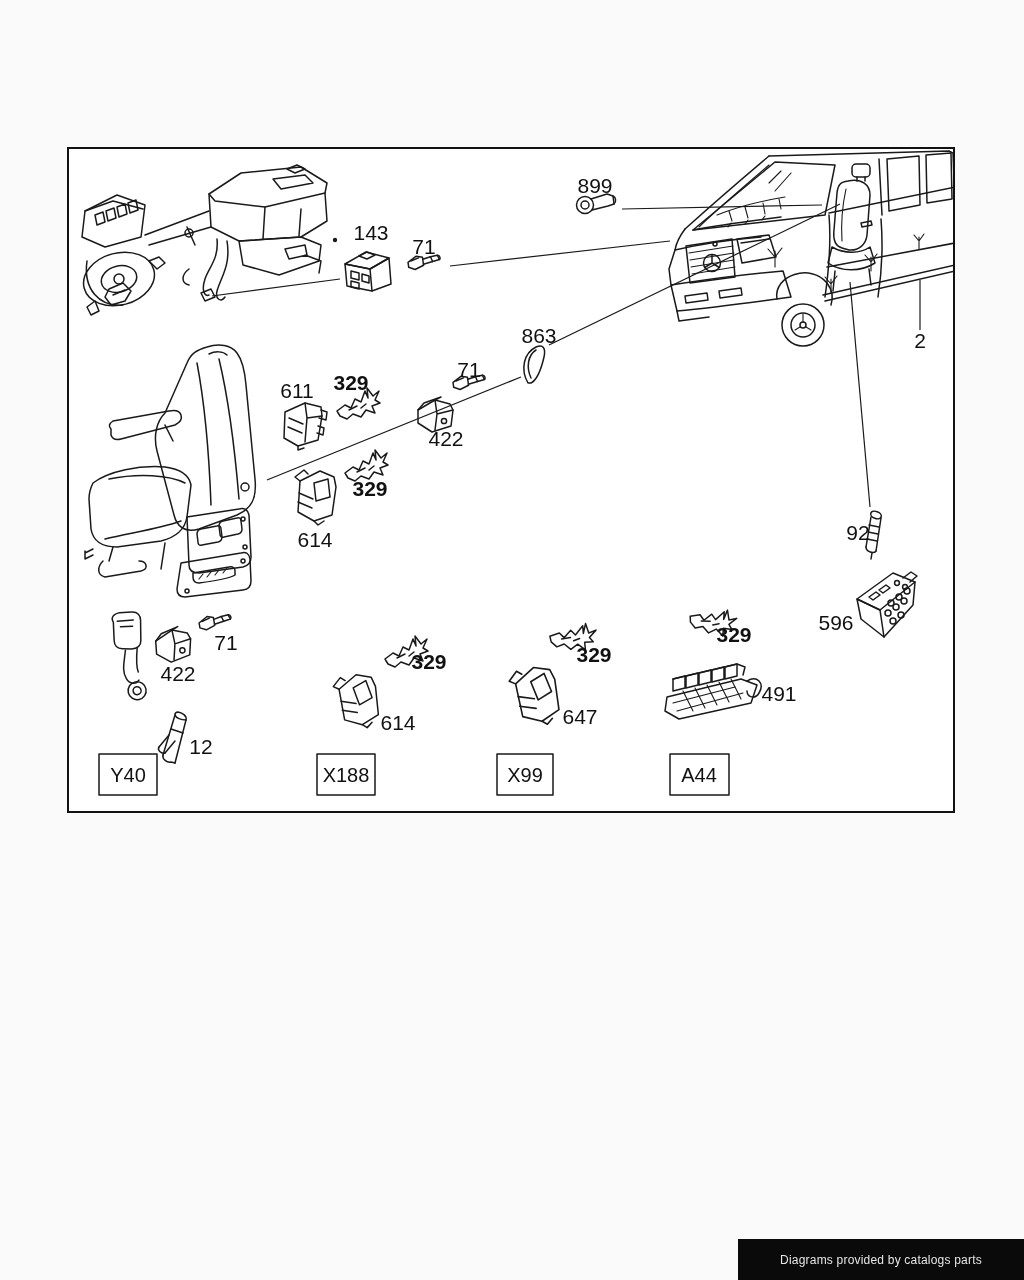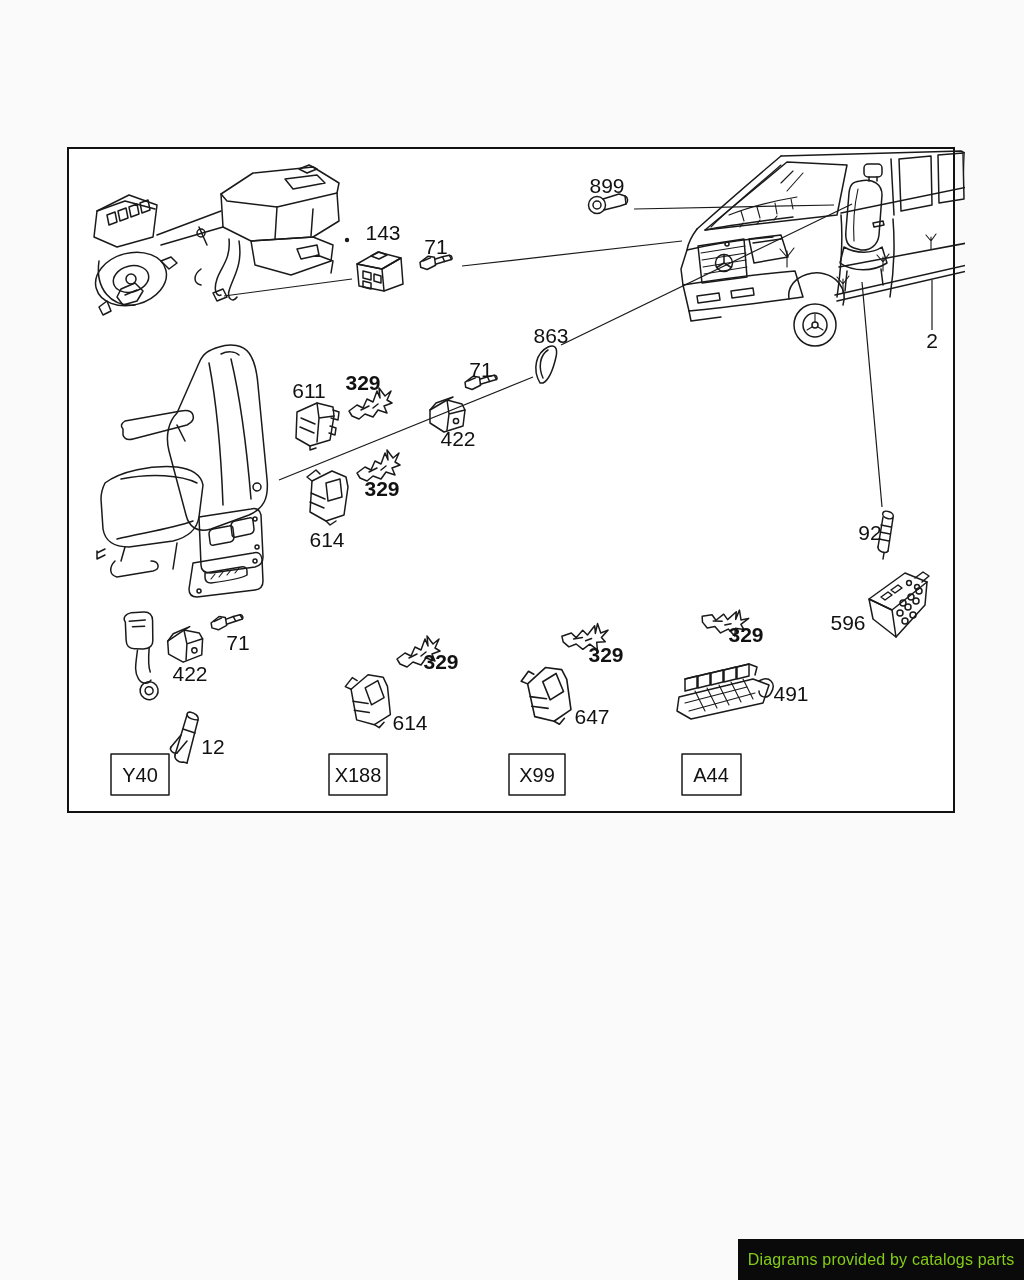--- a/index.html
+++ b/index.html
@@ -1,28 +1,28 @@
 <!DOCTYPE html>
 <html><head>
 <meta charset="utf-8">
 <style>
   html,body{margin:0;padding:0;}
   body{width:1024px;height:1280px;background:#fafafa;font-family:"Liberation Sans",sans-serif;position:relative;overflow:hidden;}
   .stage{position:absolute;left:0;top:0;width:1024px;height:1280px;}
-  .frame{position:absolute;left:67px;top:147px;width:888px;height:666px;border:2px solid #111;box-sizing:border-box;background:#fff;padding-left:12px;}
+  .frame{position:absolute;left:67px;top:147px;width:888px;height:666px;border:2px solid #111;box-sizing:border-box;background:#fff;}
   .frame svg{display:block;}
   svg .ln{stroke:#1a1a1a;fill:none;stroke-width:1.5;stroke-linecap:round;stroke-linejoin:round;}
   svg .thin{stroke-width:1.1;}
   svg .lead{stroke:#1a1a1a;fill:none;stroke-width:1.2;}
   svg text{fill:#111;stroke:none;font-family:"Liberation Sans",sans-serif;font-size:21px;text-anchor:middle;}
   svg text.b{font-weight:bold;}
   svg text.boxlbl{font-size:20px;}
   svg .dot{fill:#1a1a1a;stroke:none;}
   .watermark{position:absolute;left:738px;top:1239px;width:286px;height:41px;background:#0a0a0a;display:flex;align-items:center;justify-content:center;}
-  .watermark span{color:#84cc16;font-size:16px;letter-spacing:0.2px;}
+  .watermark span{color:#e5e5e5;font-size:12px;letter-spacing:0.2px;}
 </style>
 </head>
 <body>
 
 <div class="stage">
   <div class="frame">
     <svg width="884" height="662" viewBox="0 0 884 662">
       <defs>
         <g id="g71">
           <path class="ln" d="M0,7 L9,2 L15,4 L15,12 L6,15 L0,12 Z"></path>

